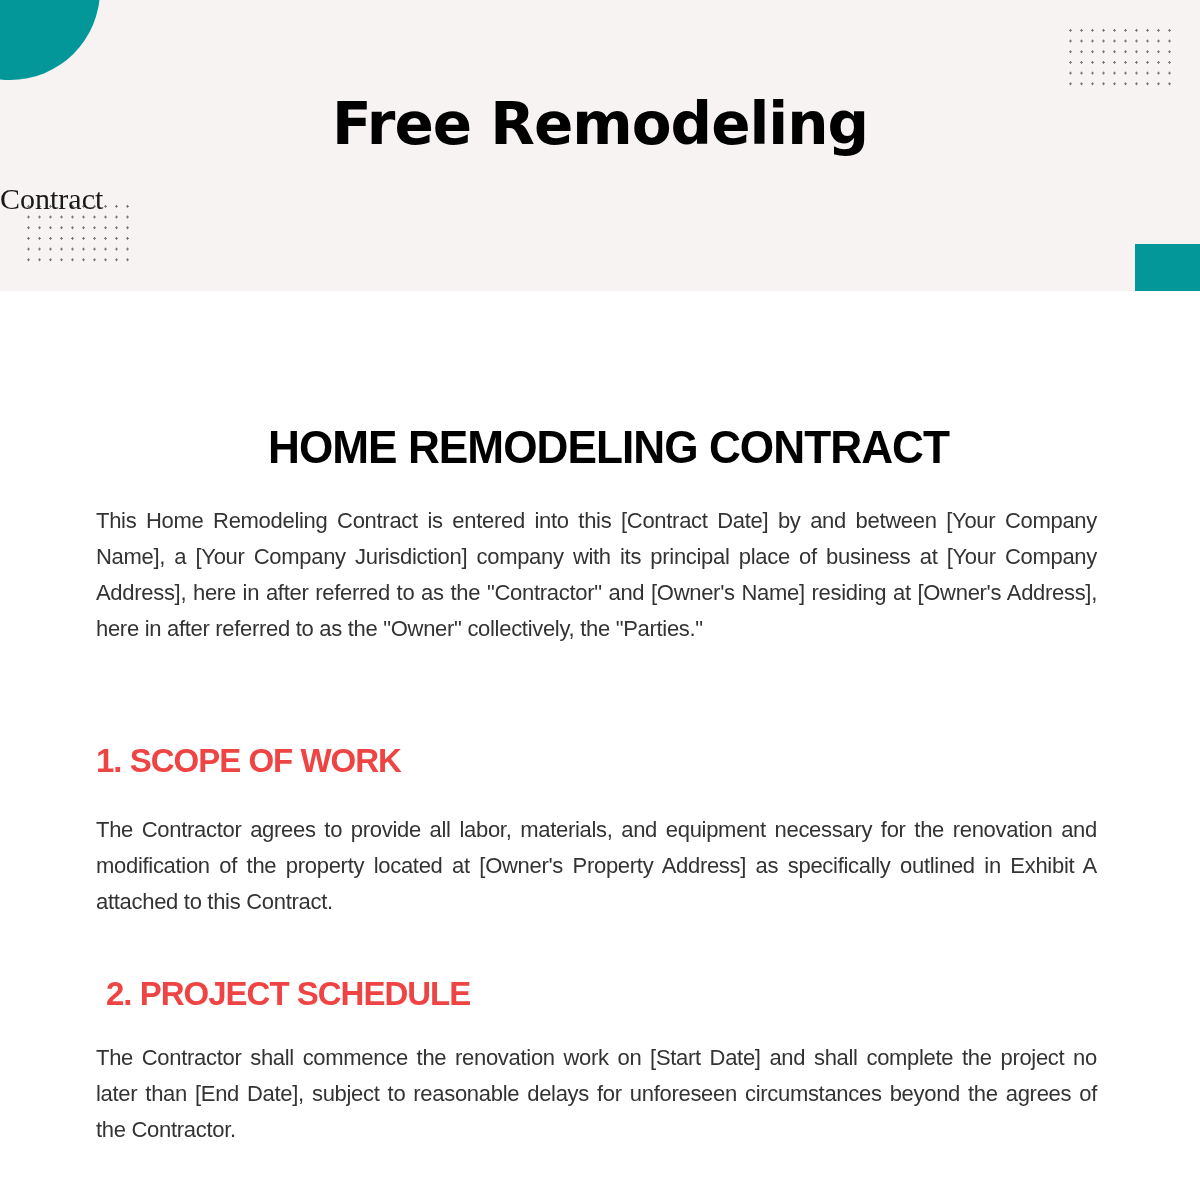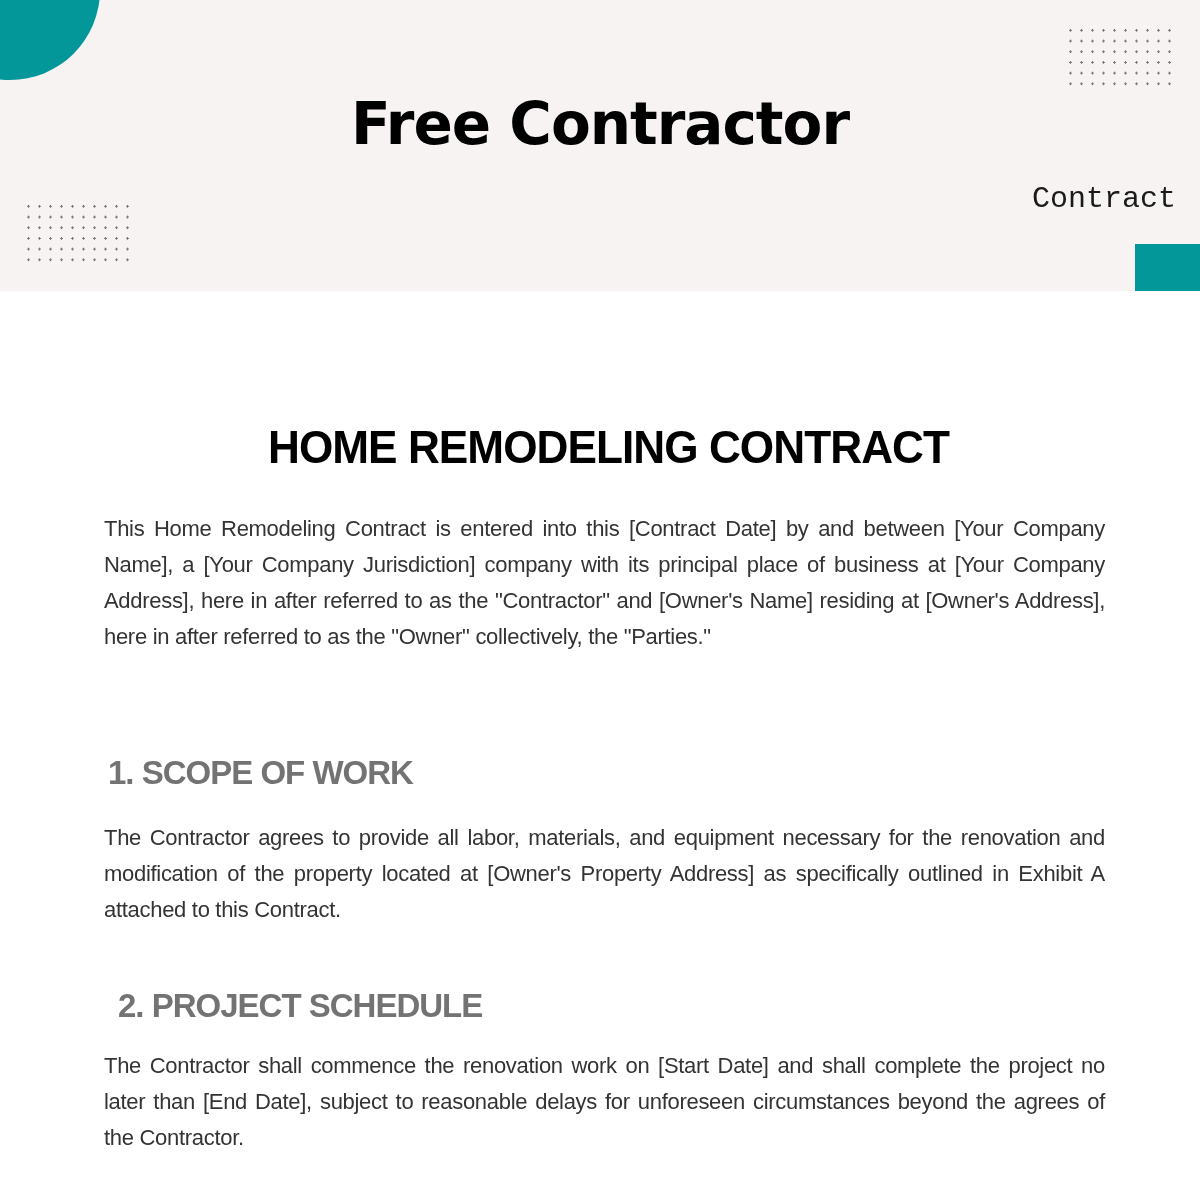--- a/index.html
+++ b/index.html
@@ -26,56 +26,56 @@
     background-size: 11px 10.7px;
   }
   .dots-left { left: 23px; top: 201px; width: 110px; height: 64px; }
   .dots-right { left: 1065px; top: 25px; width: 110px; height: 64px; }
   .banner-title {
     position: absolute; left: 0; width: 1200px; top: 90px; text-align: center;
     font-family: "DejaVu Sans", sans-serif; font-weight: bold;
     font-size: 58px; color: #000; letter-spacing: -1px; margin: 0;
   }
   .banner-subtitle {
-    position: absolute; left: 0; width: 1176px; top: 182px; text-align: right;
-    font-family: Liberation Mono, monospace; font-size: 30px; color: #1a1a1a; margin: 0;
+    position: absolute; left: 0; width: 1176px; top: 182px; text-align: left;
+    font-family: Liberation Serif, serif; font-size: 30px; color: #1a1a1a; margin: 0;
   }
   .content {
     position: absolute; left: 96px; top: 420px; width: 1001px;
     color: #333333;
   }
   .doc-title {
     text-align: center; font-family: "Liberation Sans", sans-serif; font-weight: bold;
     font-size: 46px; color: #000; margin: 0 0 10px 0; letter-spacing: -1px;
     transform: scaleX(0.96); transform-origin: center;
   }
   p.body {
-    margin: 8px; font-size: 22px; line-height: 36px; text-align: justify; color: #333;
+    margin: 0; font-size: 22px; line-height: 36px; text-align: justify; color: #333;
     letter-spacing: -0.3px;
   }
   h2.section {
-    margin: 12px; font-family: "Liberation Sans", sans-serif; font-weight: bold;
-    font-size: 33px; color: #737373; letter-spacing: -1px;
+    margin: 0; font-family: "Liberation Sans", sans-serif; font-weight: bold;
+    font-size: 33px; color: #ef4444; letter-spacing: -1px;
   }
   .s1-head { position: absolute; top: 322px; left: 0; }
   .s1-body { position: absolute; top: 392px; left: 0; width: 1001px; }
   .s2-head { position: absolute; top: 555px; left: 10px; }
   .s2-body { position: absolute; top: 620px; left: 0; width: 1001px; }
   .intro { position: absolute; top: 83px; left: 0; width: 1001px; }
   .title-wrap { position: absolute; top: 0; left: 12px; width: 1001px; }
 </style>
 </head>
 <body>
 
 <div class="banner">
   <div class="circle"></div>
   <div class="dots dots-right"></div>
   <div class="dots dots-left"></div>
   <div class="rect"></div>
-  <h1 class="banner-title">Free Contractor</h1>
+  <h1 class="banner-title">Free Remodeling</h1>
   <div class="banner-subtitle">Contract</div>
 </div>
 
 <div class="content">
   <div class="title-wrap">
     <h1 class="doc-title">HOME REMODELING CONTRACT</h1>
   </div>
   <p class="body intro">This Home Remodeling Contract is entered into this [Contract Date] by and between [Your Company Name], a [Your Company Jurisdiction] company with its principal place of business at [Your Company Address], here in after referred to as the "Contractor" and [Owner's Name] residing at [Owner's Address], here in after referred to as the "Owner" collectively, the "Parties."</p>
 
   <h2 class="section s1-head">1. SCOPE OF WORK</h2>

